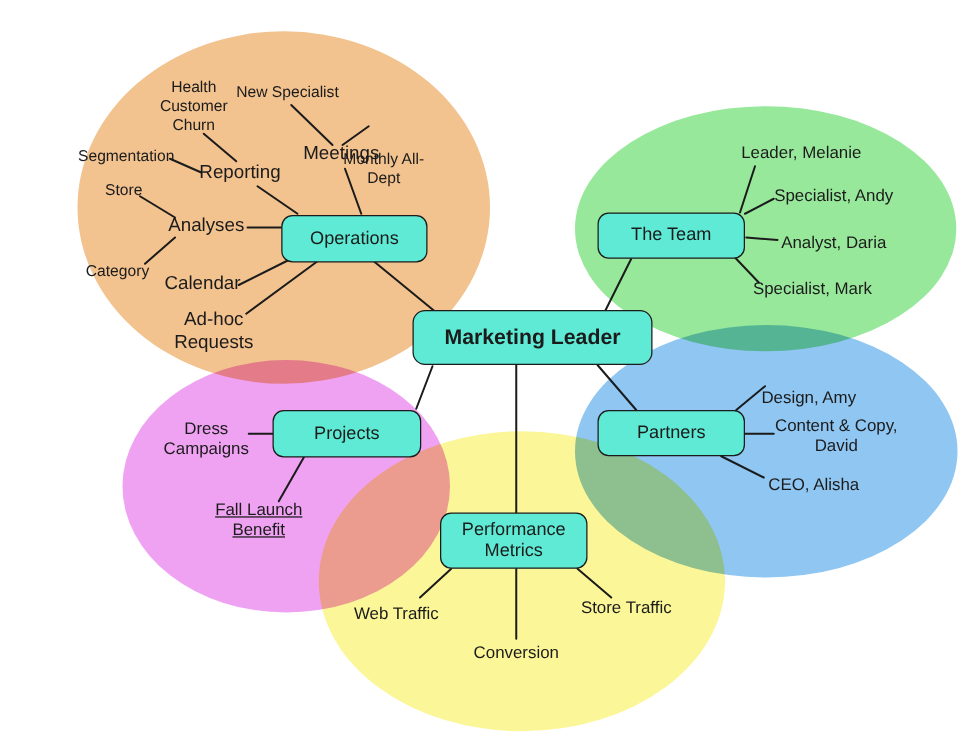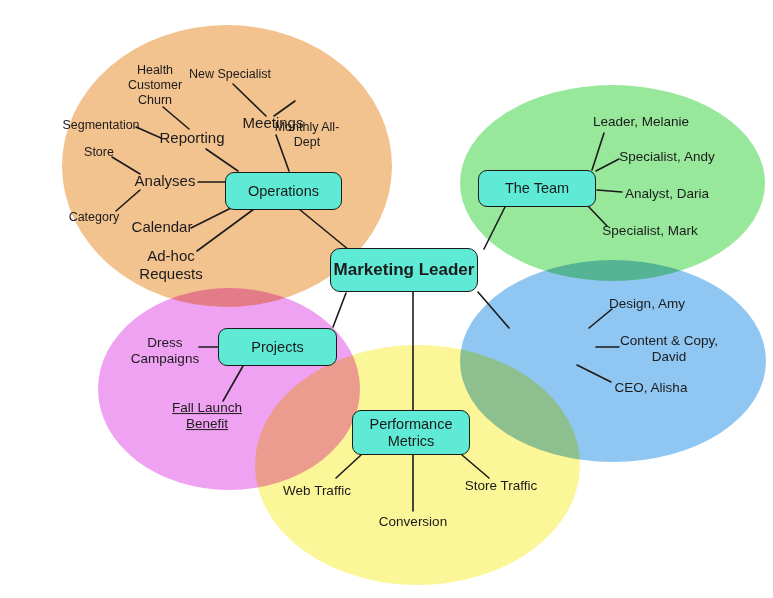--- a/index.html
+++ b/index.html
@@ -103,23 +103,24 @@
     <line x1="577" y1="365" x2="611" y2="382"></line>
 
     <line x1="199" y1="347" x2="218" y2="347"></line>
     <line x1="243" y1="366" x2="223" y2="401"></line>
 
     <line x1="361" y1="455" x2="336" y2="478"></line>
     <line x1="413" y1="455" x2="413" y2="511"></line>
     <line x1="462" y1="455" x2="489" y2="478"></line>
   </svg>
 
-  <div class="node center-node" style="left:330px; top:248px; width:148px; height:44px;">Marketing Leader</div>
+  <div class="node center-node" style="left:330px; top:248px; width:192px; height:44px;">Marketing Leader</div>
   <div class="node" style="left:225px; top:172px; width:117px; height:38px;">Operations</div>
   <div class="node" style="left:478px; top:170px; width:118px; height:37px;">The Team</div>
+  <div class="node" style="left:478px; top:328px; width:118px; height:37px;">Partners</div>
   <div class="node" style="left:352px; top:410px; width:118px; height:45px;">Performance
 Metrics</div>
   <div class="node" style="left:218px; top:328px; width:119px; height:38px;">Projects</div>
 
   <div class="leaf sm" style="left:155px; top:85px;">Health
 Customer
 Churn</div>
   <div class="leaf sm" style="left:230px; top:74px;">New Specialist</div>
   <div class="leaf sm" style="left:307px; top:87px;margin-top:48px;">Monthly All-
 Dept</div>
@@ -131,21 +132,21 @@
   <div class="leaf sm" style="left:94px; top:217px;">Category</div>
   <div class="leaf mid" style="left:162px; top:227px;">Calendar</div>
   <div class="leaf mid" style="left:171px; top:265px;">Ad-hoc
 Requests</div>
 
   <div class="leaf" style="left:641px; top:122px;">Leader, Melanie</div>
   <div class="leaf" style="left:667px; top:157px;">Specialist, Andy</div>
   <div class="leaf" style="left:667px; top:194px;">Analyst, Daria</div>
   <div class="leaf" style="left:650px; top:231px;">Specialist, Mark</div>
 
-  <div class="leaf" style="left:647px; top:304px;">Design, Amy</div>
+  <div class="leaf" style="left:647px; top:318px;">Design, Amy</div>
   <div class="leaf" style="left:669px; top:349px;">Content &amp; Copy,
 David</div>
   <div class="leaf" style="left:651px; top:388px;">CEO, Alisha</div>
 
   <div class="leaf" style="left:165px; top:351px;">Dress
 Campaigns</div>
   <div class="leaf" style="left:207px; top:416px;text-decoration:underline;">Fall Launch
 Benefit</div>
 
   <div class="leaf" style="left:317px; top:491px;">Web Traffic</div>

